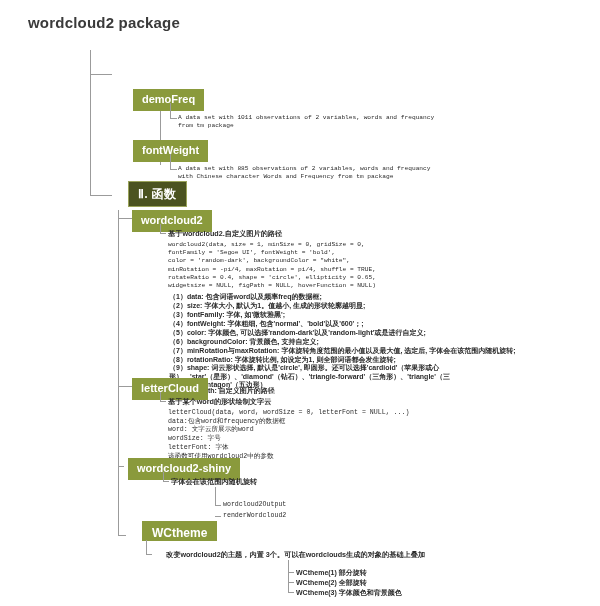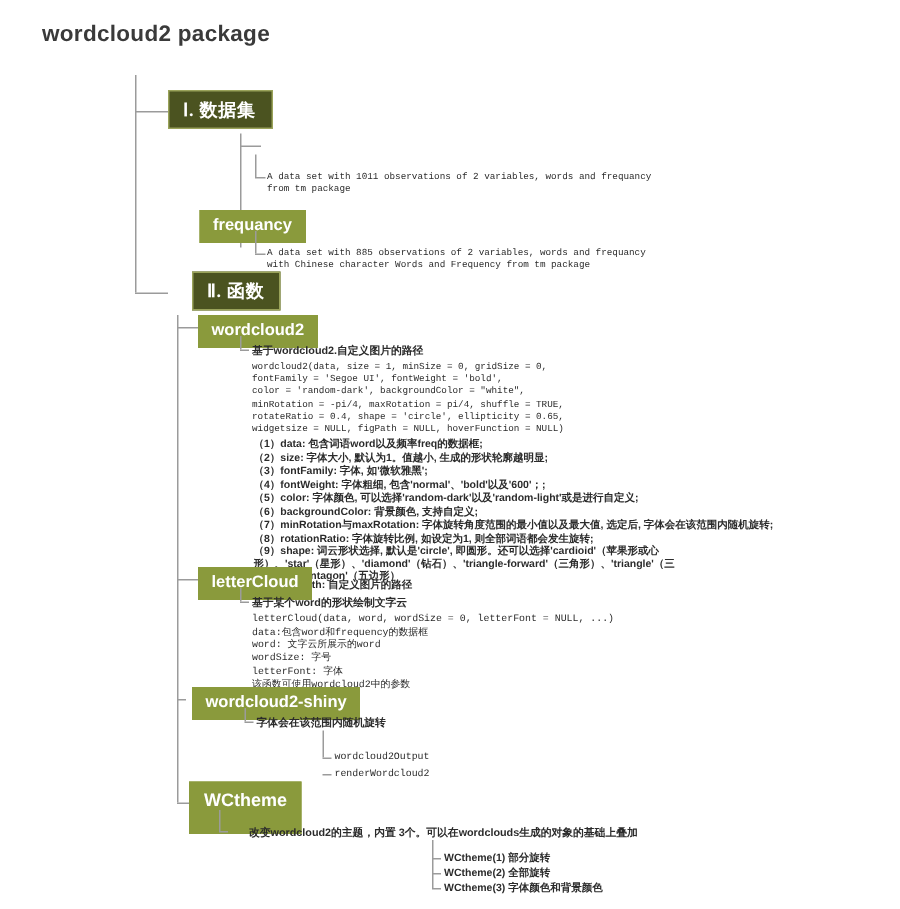--- a/index.html
+++ b/index.html
@@ -80,32 +80,32 @@
 </head>
 <body>
 
 <div id="root">
 
   <div class="page-title">wordcloud2 package</div>
 
   <div class="vline" style="left:90px;top:50px;height:145px;"></div>
 
   <div class="hline" style="left:90px;top:74px;width:22px;"></div>
-  <div class="node lvl1" style="left:112px;top:60px;">Ⅰ. 数据集</div>
 
   <div class="vline" style="left:160px;top:89px;height:76px;"></div>
 
   <div class="hline" style="left:160px;top:97px;width:14px;"></div>
+  <div class="node lvl2" style="left:133px;top:89px;">demoFreq</div>
   <div class="vline" style="left:170px;top:103px;height:15px;"></div>
   <div class="hline" style="left:170px;top:118px;width:7px;"></div>
   <div class="txt mono" style="left:178px;top:114px;">A data set with 1011 observations of 2 variables, words and frequancy
 from tm package</div>
 
   <div class="hline" style="left:160px;top:148px;width:14px;"></div>
-  <div class="node lvl2" style="left:133px;top:140px;">frequancy</div>
+  <div class="node lvl2" style="left:133px;top:140px;">fontWeight</div>
   <div class="vline" style="left:170px;top:154px;height:15px;"></div>
   <div class="hline" style="left:170px;top:169px;width:7px;"></div>
   <div class="txt mono" style="left:178px;top:165px;">A data set with 885 observations of 2 variables, words and frequancy
 with Chinese character Words and Frequency from tm package</div>
 
   <div class="hline" style="left:90px;top:195px;width:22px;"></div>
   <div class="node lvl1" style="left:112px;top:181px;margin-left:16px;">Ⅱ. 函数</div>
 
   <div class="vline" style="left:118px;top:210px;height:325px;"></div>
 
@@ -155,21 +155,21 @@
   <div class="hline" style="left:163px;top:481px;width:6px;"></div>
   <div class="txt cn-b" style="left:171px;top:477px;">字体会在该范围内随机旋转</div>
 
   <div class="vline" style="left:215px;top:487px;height:18px;"></div>
   <div class="hline" style="left:215px;top:505px;width:6px;"></div>
   <div class="txt mono8" style="left:223px;top:501px;">wordcloud2Output</div>
   <div class="hline" style="left:215px;top:516px;width:6px;"></div>
   <div class="txt mono8" style="left:223px;top:512px;">renderWordcloud2</div>
 
   <div class="hline" style="left:118px;top:535px;width:8px;"></div>
-  <div class="node lvl2" style="left:126px;top:521px;font-size:12px;padding:5px 9px 16px 9px;">WCtheme</div>
+  <div class="node lvl2" style="left:142px;top:521px;font-size:12px;padding:5px 9px 1px 9px;">WCtheme</div>
 
   <div class="vline" style="left:146px;top:540px;height:14px;"></div>
   <div class="hline" style="left:146px;top:554px;width:6px;"></div>
   <div class="txt cn-b" style="left:154px;top:550px;margin-left:12px;">改变wordcloud2的主题，内置 3个。可以在wordclouds生成的对象的基础上叠加</div>
 
   <div class="vline" style="left:288px;top:560px;height:32px;"></div>
   <div class="hline" style="left:288px;top:572px;width:6px;"></div>
   <div class="txt cn" style="left:296px;top:568px;">WCtheme(1) 部分旋转</div>
   <div class="hline" style="left:288px;top:582px;width:6px;"></div>
   <div class="txt cn" style="left:296px;top:578px;">WCtheme(2) 全部旋转</div>

